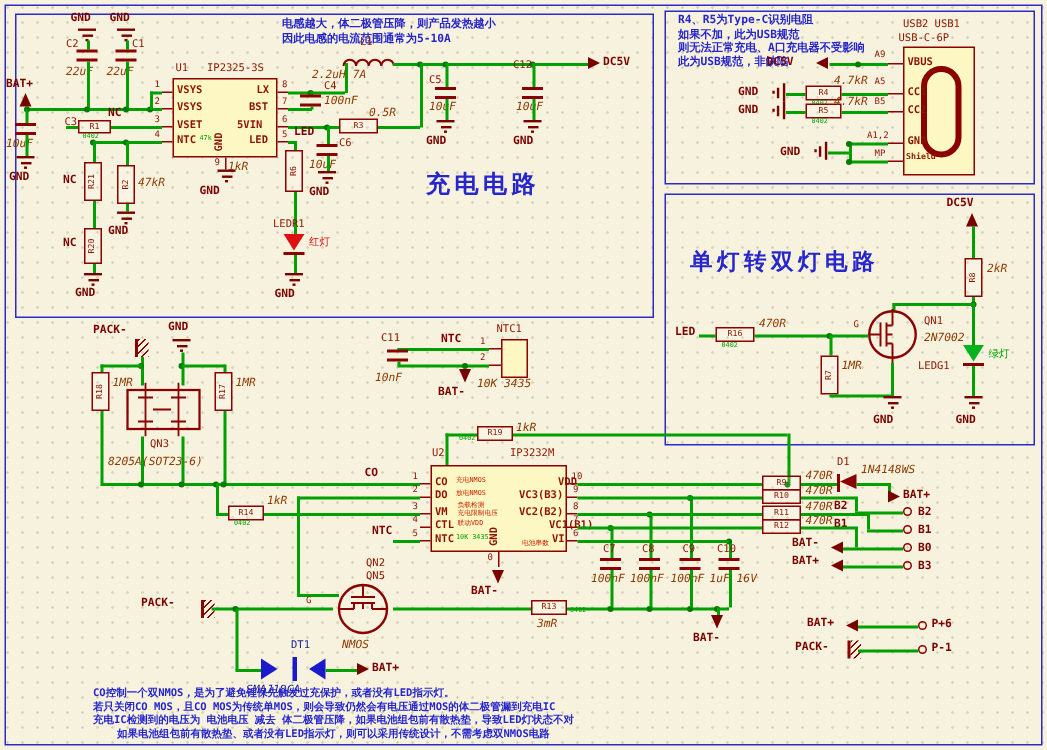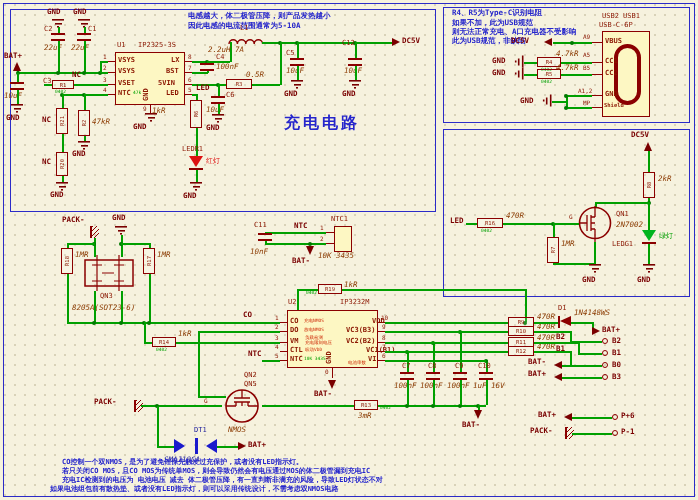--- a/index.html
+++ b/index.html
@@ -280,20 +280,21 @@
 
   <div class="w" style="left:566px;top:95px;width:26px;height:1.5px"></div>
   <div class="w" style="left:566px;top:107px;width:26px;height:1.5px"></div>
   <div class="w" style="left:566px;top:95px;width:1.5px;height:13px"></div>
   <div class="dot" style="left:566px;top:96px"></div>
   <div class="dot" style="left:566px;top:108px"></div>
   <div class="w" style="left:552px;top:101px;width:14px;height:1.5px"></div>
   <div class="gnd gndR" style="left:541px;top:96px"></div>
   <div class="t net" style="left:520px;top:97px">GND</div>
 
+  <div class="t title" style="left:460px;top:166px;font-size:15px">单灯转双灯电路</div>
   <div class="t net" style="left:631px;top:131px">DC5V</div>
   <div class="tri u" style="left:644px;top:142px"></div>
   <div class="w" style="left:648px;top:151px;width:1.5px;height:21px"></div>
   <div class="rb rv" style="left:643px;top:172px;width:12px;height:26px">
       <span>R8</span>
     </div>
   <div class="t val" style="left:658px;top:175px">2kR</div>
   <div class="w" style="left:648px;top:198px;width:1.5px;height:5px"></div>
   <div class="dot" style="left:649px;top:203px"></div>
   <div class="w" style="left:595px;top:202px;width:55px;height:1.5px"></div>
@@ -592,16 +593,16 @@
   <div class="ring" style="left:612px;top:414px"></div>
   <div class="t net" style="left:621px;top:412px">P+6</div>
   <div class="t net" style="left:530px;top:427px">PACK-</div>
   <div class="hatch" style="left:565px;top:427px"></div>
   <div class="w" style="left:572px;top:433px;width:40px;height:1.5px"></div>
   <div class="ring" style="left:612px;top:430px"></div>
   <div class="t net" style="left:621px;top:428px">P-1</div>
 
   <div class="t note" style="left:62px;top:459px;font-size:7px">CO控制一个双NMOS，是为了避免锂保先触发过充保护，或者没有LED指示灯。</div>
   <div class="t note" style="left:62px;top:468px;font-size:7px">若只关闭CO MOS，且CO MOS为传统单MOS，则会导致仍然会有电压通过MOS的体二极管漏到充电IC</div>
-  <div class="t note" style="left:62px;top:477px;font-size:7px">充电IC检测到的电压为 电池电压 减去 体二极管压降，有一直判断非满充的风险，导致LED灯状态不对</div>
-  <div class="t note" style="left:50px;top:486px;font-size:7px">如果电池组包前有散热垫、或者没有LED指示灯，则可以采用传统设计，不需考虑双NMOS电路</div>
+  <div class="t note" style="left:62px;top:477px;font-size:7px">充电IC检测到的电压为 电池电压 减去 体二极管压降，如果电池组包前有散热垫，导致LED灯状态不对</div>
+  <div class="t note" style="left:78px;top:486px;font-size:7px">如果电池组包前有散热垫、或者没有LED指示灯，则可以采用传统设计，不需考虑双NMOS电路</div>
 
 </div>
 
 </body></html>

